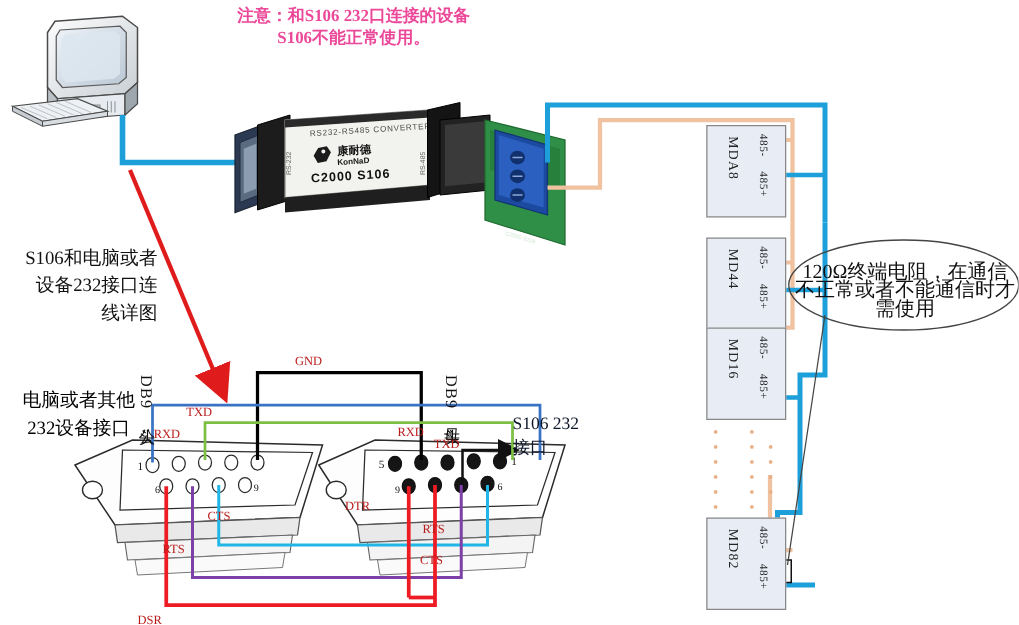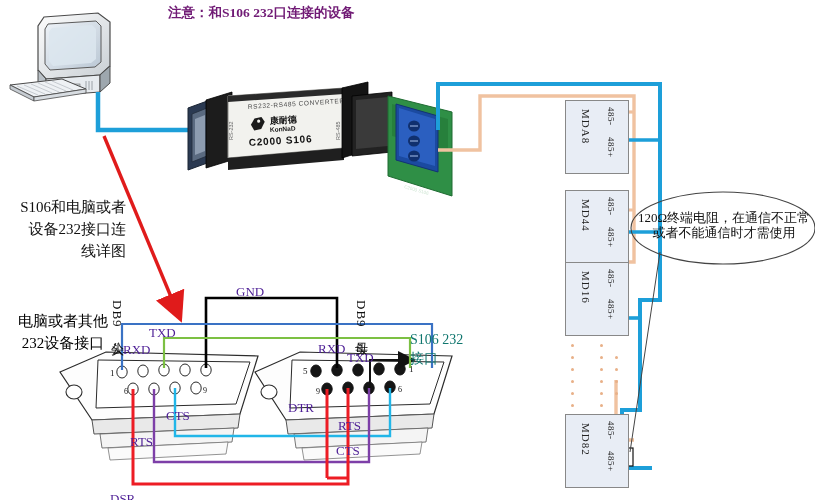--- a/index.html
+++ b/index.html
@@ -1,46 +1,47 @@
 <!DOCTYPE html>
 <html><head>
 <meta charset="utf-8">
 <style>
   html,body{margin:0;padding:0;background:#fff;}
   body{width:815px;height:500px;position:relative;overflow:hidden;
        font-family:"Liberation Serif",serif;color:#000;}
   .abs{position:absolute;}
-  .note-top{left:168px;top:4px;width:230px;text-align:left;font-size:13.5px;
-            line-height:17px;font-weight:bold;color:#701a75;}
+  .note-top{left:168px;top:4px;width:230px;text-align:center;font-size:13.5px;
+            line-height:17px;font-weight:bold;color:#ec4899;}
   .lbl-s106{left:14px;top:196px;width:112px;text-align:right;font-size:15px;
             line-height:22px;color:#111;}
   .lbl-pc232{left:10px;top:310px;width:106px;text-align:center;font-size:15px;
              line-height:22px;color:#000000;}
-  .lbl-s106port{left:410px;top:330px;width:60px;font-size:14px;line-height:19px;color:#0f766e;}
+  .lbl-s106port{left:410px;top:330px;width:60px;font-size:14px;line-height:19px;color:#0f172a;}
   .vert{writing-mode:vertical-rl;text-orientation:mixed;}
   .db9-male{left:108px;top:300px;font-size:13px;letter-spacing:1px;color:#111;}
   .db9-female{left:352px;top:300px;font-size:13px;letter-spacing:1px;color:#111;}
-  .wirelbl{font-family:"Liberation Serif",serif;font-size:13px;color:#4c1d95;
+  .wirelbl{font-family:"Liberation Serif",serif;font-size:10px;color:#b91c1c;
            font-weight:normal;white-space:nowrap;}
   .devbox{position:absolute;width:62px;background:#e8edf5;border:1.5px solid #888;}
   .devname{position:absolute;writing-mode:vertical-rl;text-orientation:mixed;
            font-size:11px;color:#222;left:14px;top:8px;letter-spacing:1px;}
   .pinlbl{position:absolute;writing-mode:vertical-rl;text-orientation:mixed;
           font-size:9px;color:#222;letter-spacing:0.5px;}
   .callout-txt{position:absolute;left:636px;top:210px;width:176px;text-align:center;
-               font-size:13px;line-height:15px;color:#111;}
+               font-size:16px;line-height:15px;color:#111;}
   .dotcol{position:absolute;width:3px;}
   .dot{width:3px;height:3px;background:#e8b088;border-radius:50%;margin-bottom:9px;}
   svg{position:absolute;left:0;top:0;}
 </style>
 </head>
 <body>
 
 <div class="abs note-top">
   <div>注意：和S106 232口连接的设备</div>
+  <div>S106不能正常使用。</div>
 </div>
 
 <svg width="815" height="500">
   <defs>
     <linearGradient id="crtg" x1="0" y1="0" x2="1" y2="1">
       <stop offset="0%" stop-color="#fdfdfd"></stop>
         <stop offset="100%" stop-color="#c9cfd4"></stop>
     </linearGradient>
     <linearGradient id="scrn" x1="0" y1="0" x2="1" y2="1">
       <stop offset="0%" stop-color="#eef3f8"></stop>
@@ -233,21 +234,21 @@
 <div class="abs wirelbl" style="left:236px;top:284px;">GND</div>
 <div class="abs wirelbl" style="left:149px;top:325px;">TXD</div>
 <div class="abs wirelbl" style="left:123px;top:342px;">RXD</div>
 <div class="abs wirelbl" style="left:318px;top:341px;">RXD</div>
 <div class="abs wirelbl" style="left:347px;top:350px;">TXD</div>
 <div class="abs wirelbl" style="left:166px;top:408px;">CTS</div>
 <div class="abs wirelbl" style="left:336px;top:443px;">CTS</div>
 <div class="abs wirelbl" style="left:130px;top:434px;">RTS</div>
 <div class="abs wirelbl" style="left:338px;top:418px;">RTS</div>
 <div class="abs wirelbl" style="left:110px;top:491px;">DSR</div>
-<div class="abs wirelbl" style="left:288px;top:400px;">DTR</div>
+<div class="abs wirelbl" style="left:276px;top:400px;">DTR</div>
 
 <div class="devbox" style="left:565px;top:100px;height:72px;">
   <span class="devname">MDA8</span>
   <span class="pinlbl" style="left:40px;top:6px;">485-</span>
   <span class="pinlbl" style="left:40px;top:36px;">485+</span>
 </div>
 
 <div class="devbox" style="left:565px;top:190px;height:72px;">
   <span class="devname">MD44</span>
   <span class="pinlbl" style="left:40px;top:6px;">485-</span>

